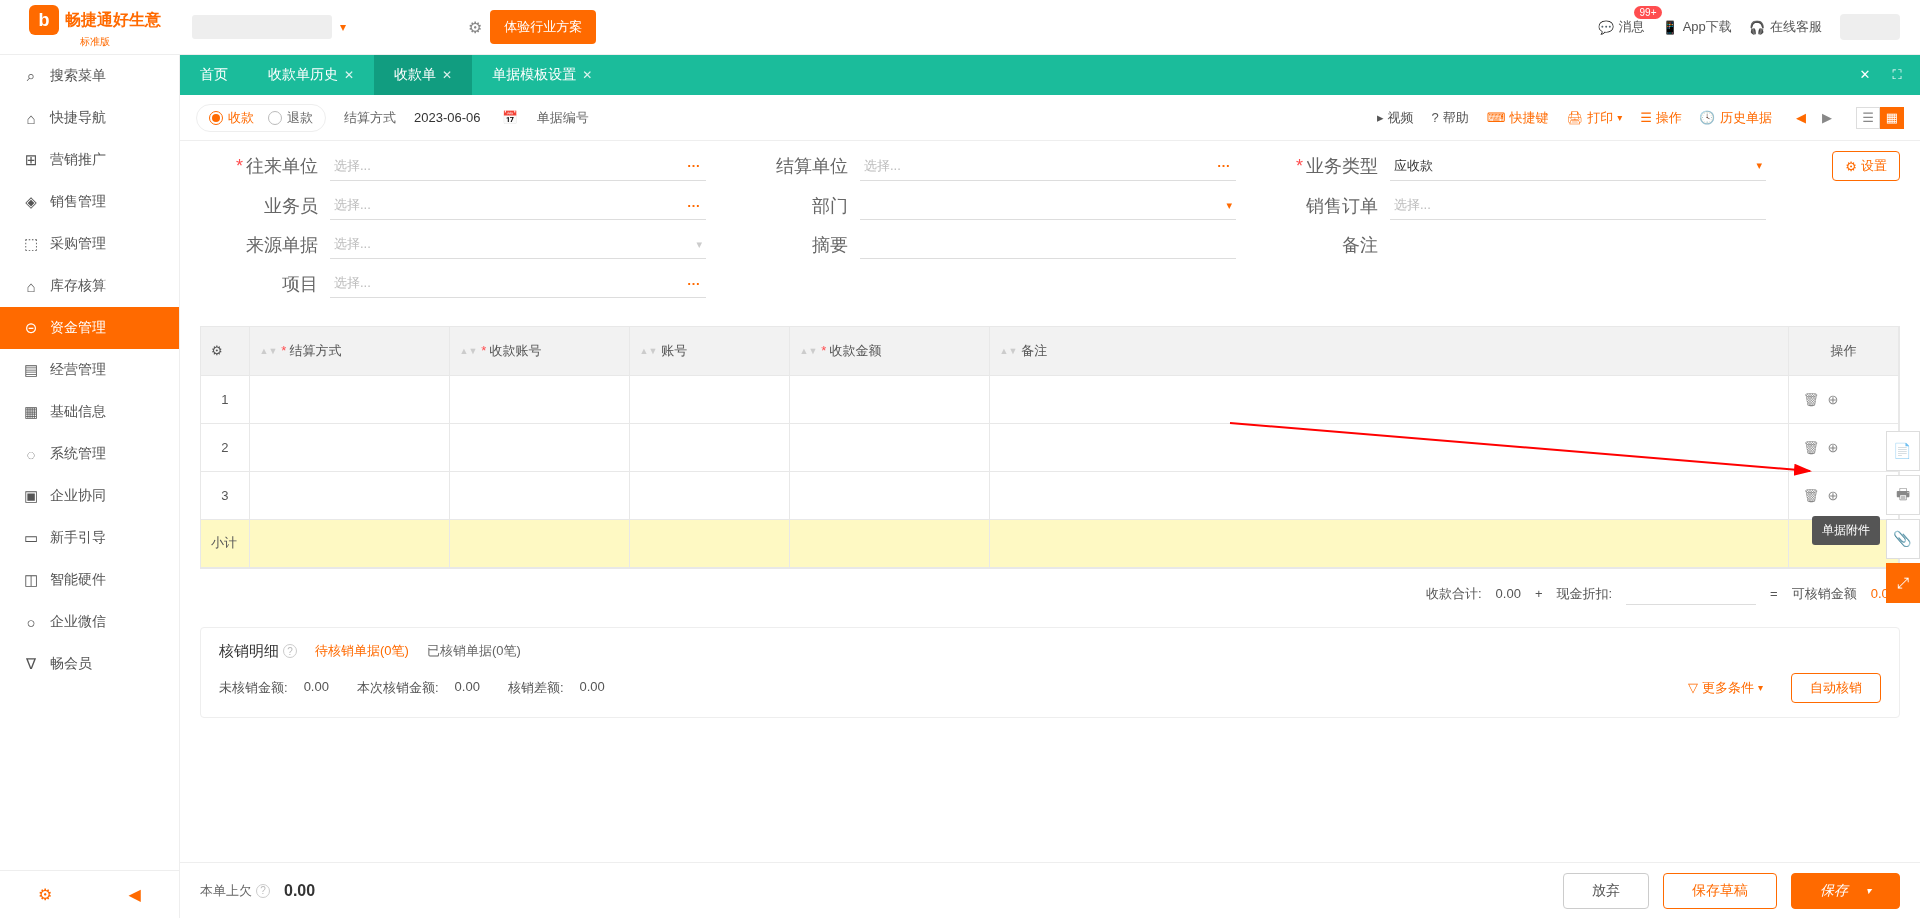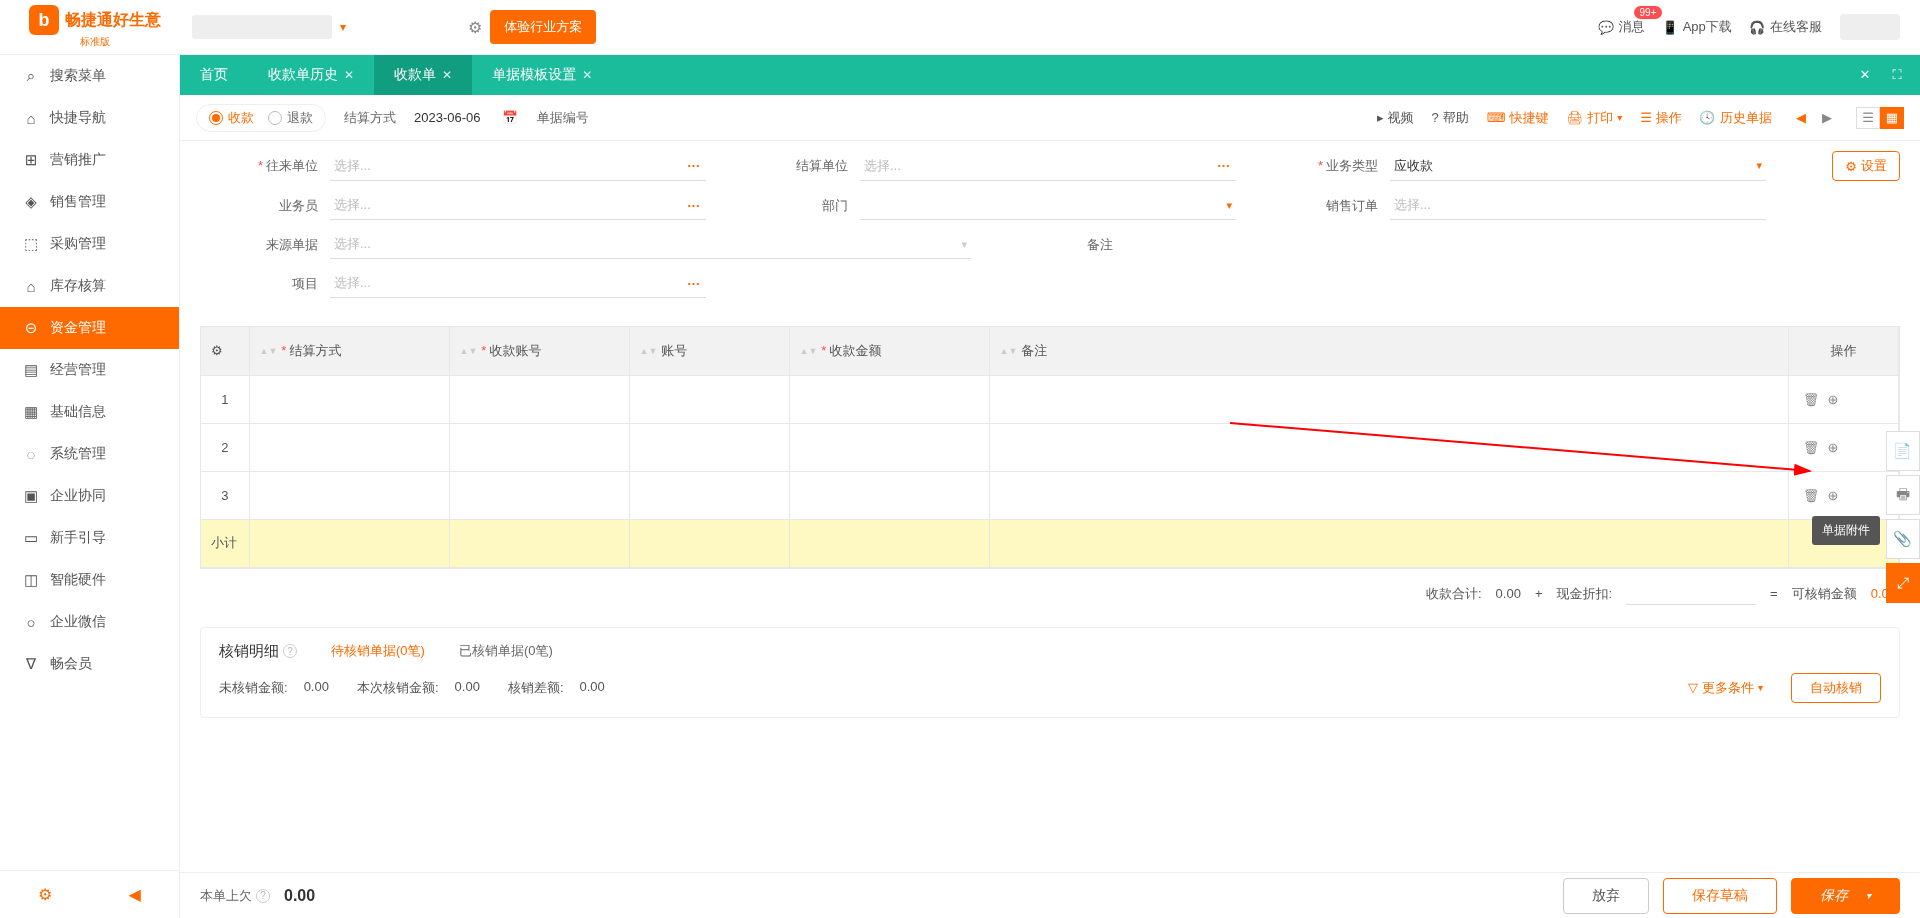--- a/index.html
+++ b/index.html
@@ -63,21 +63,21 @@
 .tool-pager span { width: 22px; height: 22px; display:flex; align-items:center; justify-content:center; cursor:pointer; color:#888; border:1px solid transparent; }
 .view-toggle { display: flex; }
 .view-toggle span { width: 24px; height: 22px; display:flex; align-items:center; justify-content:center; border:1px solid #ddd; cursor:pointer; color:#888; }
 .view-toggle span.active { background: #ff6a00; color:#fff; border-color:#ff6a00; }
 
 
 .content { flex: 1; overflow-y: auto; background: #fff; position: relative; }
 .form-area { padding: 10px 20px 6px; }
 .form-row { display: flex; gap: 24px; margin-bottom: 10px; }
 .form-field { flex: 1; display: flex; align-items: center; }
-.form-field-label { width: 130px; text-align: right; padding-right: 12px; color: #666; font-size: 13px; }
+.form-field-label { width: 130px; text-align: right; padding-right: 12px; color: #666; font-size: 18px; }
 .req { color: #ff4d4f; margin-right: 3px; }
 .form-field-input { flex: 1; border-bottom: 1px solid #ddd; padding: 5px 4px; display: flex; align-items: center; position: relative; min-height: 28px; }
 .form-field-input input { border: none; outline: none; width: 100%; font-size: 13px; background: transparent; }
 .form-field-input .ph { color: #bbb; }
 .dots { color: #ff6a00; font-weight: bold; letter-spacing: 2px; cursor: pointer; }
 .chev { color: #ccc; font-size: 11px; cursor: pointer; }
 .chev.orange { color: #ff6a00; }
 .settings-btn-area { width: 110px; display:flex; align-items:center; justify-content:flex-end; }
 .settings-btn { border: 1px solid #ff6a00; color: #ff6a00; padding: 5px 12px; border-radius: 4px; display: flex; align-items: center; gap: 4px; cursor: pointer; font-size: 13px; }
 
@@ -97,33 +97,33 @@
 .gear-cell { text-align:center; color:#888; cursor:pointer; }
 
 
 .totals-row { display: flex; justify-content: flex-end; align-items: center; gap: 14px; padding: 14px 24px; font-size: 13px; color: #555; }
 .totals-row .val { font-weight: 500; }
 .totals-row .orange { color: #ff6a00; }
 .totals-row input { border-bottom: 1px solid #ddd; border-top:none; border-left:none; border-right:none; width: 130px; padding: 3px; outline: none; }
 
 
 .verify-panel { margin: 8px 20px 0; border: 1px solid #eee; border-radius: 4px; padding: 14px 18px; background: #fff; }
-.verify-head { display: flex; align-items: center; gap: 34px; margin-bottom: 12px; }
+.verify-head { display: flex; align-items: center; gap: 18px; margin-bottom: 12px; }
 .verify-title { font-size: 15px; color: #333; display:flex; align-items:center; gap:4px; }
 .verify-title .info-q { color: #bbb; border:1px solid #ccc; border-radius:50%; width:14px; height:14px; font-size:10px; display:flex; align-items:center; justify-content:center; }
 .verify-tab { color: #666; cursor: pointer; font-size: 13px; }
 .verify-tab.active { color: #ff6a00; }
 .verify-row { display: flex; align-items: center; gap: 28px; font-size: 13px; color: #555; }
 .verify-row .pair { display:flex; gap:16px; }
 .verify-row .spacer { flex: 1; }
 .more-cond { color: #ff6a00; display: flex; align-items: center; gap: 4px; cursor: pointer; }
 .auto-btn { border: 1px solid #ff6a00; color: #ff6a00; padding: 5px 18px; border-radius: 4px; cursor: pointer; font-size: 13px; background:#fff; }
 
 
-.footer-bar { height: 46px; background: #fff; border-top: 1px solid #eee; display: flex; align-items: center; padding: 0 20px; gap: 14px; }
+.footer-bar { height: 56px; background: #fff; border-top: 1px solid #eee; display: flex; align-items: center; padding: 0 20px; gap: 14px; }
 .owed-label { color: #666; font-size: 13px; display:flex; align-items:center; gap:4px; }
 .owed-label .info-q { color: #bbb; border:1px solid #ccc; border-radius:50%; width:14px; height:14px; font-size:10px; display:flex; align-items:center; justify-content:center; }
 .owed-val { font-weight: bold; font-size: 16px; }
 .footer-spacer { flex: 1; }
 .btn { padding: 8px 28px; border-radius: 4px; font-size: 14px; cursor: pointer; border: 1px solid #ccc; background: #fff; color: #555; }
 .btn.outline-orange { border-color: #ff6a00; color: #ff6a00; }
 .btn.solid-orange { background: #ff6a00; border-color: #ff6a00; color: #fff; display:flex; align-items:center; gap:18px;font-style:italic; }
 
 
 .right-rail { position: absolute; right: 0; top: 290px; display:flex; flex-direction:column; gap:4px; z-index: 5; }
@@ -389,20 +389,24 @@
           </div>
 
           <div class="form-row">
             <div class="form-field">
               <div class="form-field-label"><span>来源单据</span></div>
               <div class="form-field-input">
                   <span class="ph">选择...</span>
                   <span style="flex:1"></span>
                   <span class="chev">▾</span>
                 </div>
+            </div>
+            <div class="form-field">
+              <div class="form-field-label"><span>摘要</span></div>
+              <div class="form-field-input"></div>
             </div>
             <div class="form-field">
               <div class="form-field-label"><span>备注</span></div>
             </div>
             <div class="settings-btn-area"></div>
           </div>
 
           <div class="form-row">
             <div class="form-field">
               <div class="form-field-label"><span>项目</span></div>

